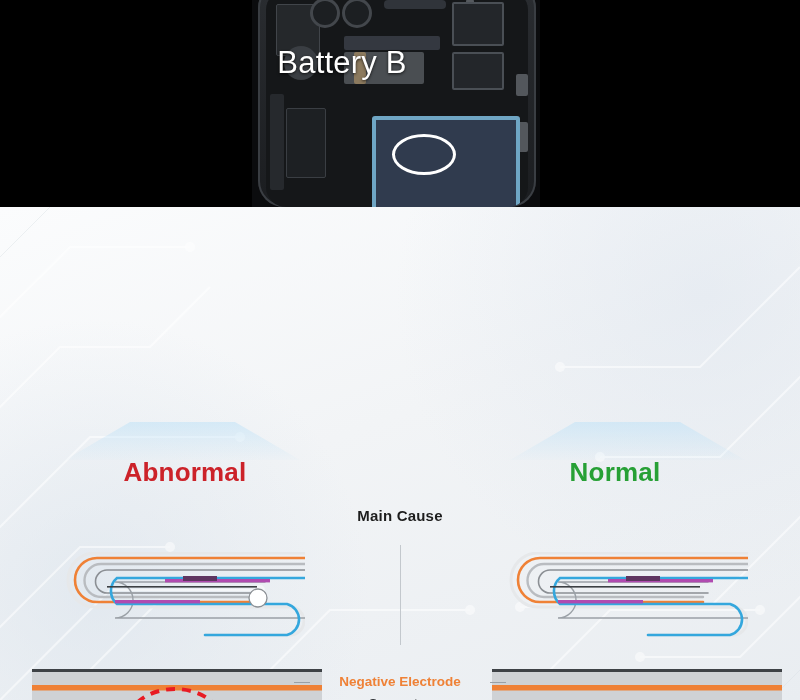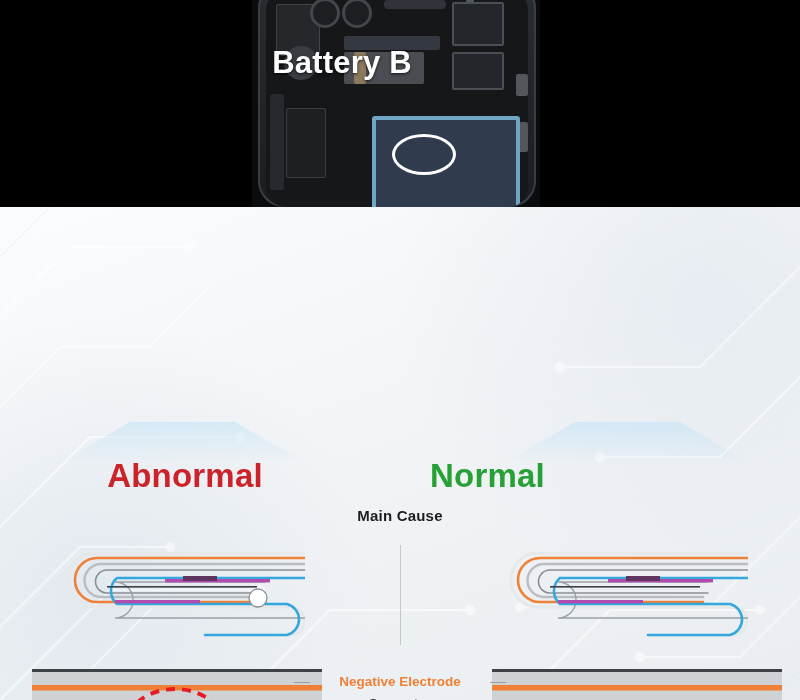--- a/index.html
+++ b/index.html
@@ -56,41 +56,41 @@
     background:#2b3b4c; border:4px solid #6fa6c4; border-radius:3px;
   }
   .batt-inner{ position:absolute; inset:0; background:#303b4e;}
   .batt-ellipse{
     position:absolute; left:16px; top:14px; width:64px; height:41px;
     border:3px solid #ffffff; border-radius:50%;
   }
   .photo-title {
     position:absolute; left:0; top:45px; width:684px;
     text-align:center; color:#ffffff;
-    font-size:31px; font-weight:bold; letter-spacing:0.2px;
+    font-size:31px; font-weight:normal; letter-spacing:0.2px;
     text-shadow: 0 1px 3px rgba(0,0,0,.8);
   }
 
   
   .panel {
     position:absolute; left:0; top:207px; width:800px; height:493px;
     background:
       radial-gradient(circle at 12% 78%, rgba(215,225,235,.55) 0%, rgba(215,225,235,0) 34%),
       radial-gradient(circle at 88% 18%, rgba(220,228,238,.5) 0%, rgba(220,228,238,0) 38%),
       linear-gradient(160deg,#fbfcfd 0%,#f2f4f6 45%,#e9edf1 100%);
     overflow:hidden;
   }
   .circuit { position:absolute; inset:0; opacity:.55; }
 
   .hdr {
-    position:absolute; font-weight:bold; font-size:33px;
+    position:absolute; font-weight:bold; font-size:26px;
     letter-spacing:.2px;
   }
   .hdr.abn { left:0; top:250px; width:370px; text-align:center; }
-  .hdr.nor { left:430px; top:250px; width:370px; }
+  .hdr.nor { left:430px; top:250px; width:370px; text-align:center; }
   .hdr.main {
     left:0; top:300px; width:800px; text-align:center;
     font-size:15px; color:#1d1d1d;
   }
 
   .divider {
     position:absolute; left:400px; width:1px; background:#c3c8cd;
   }
   .div-a { top:338px; height:100px; }
 

